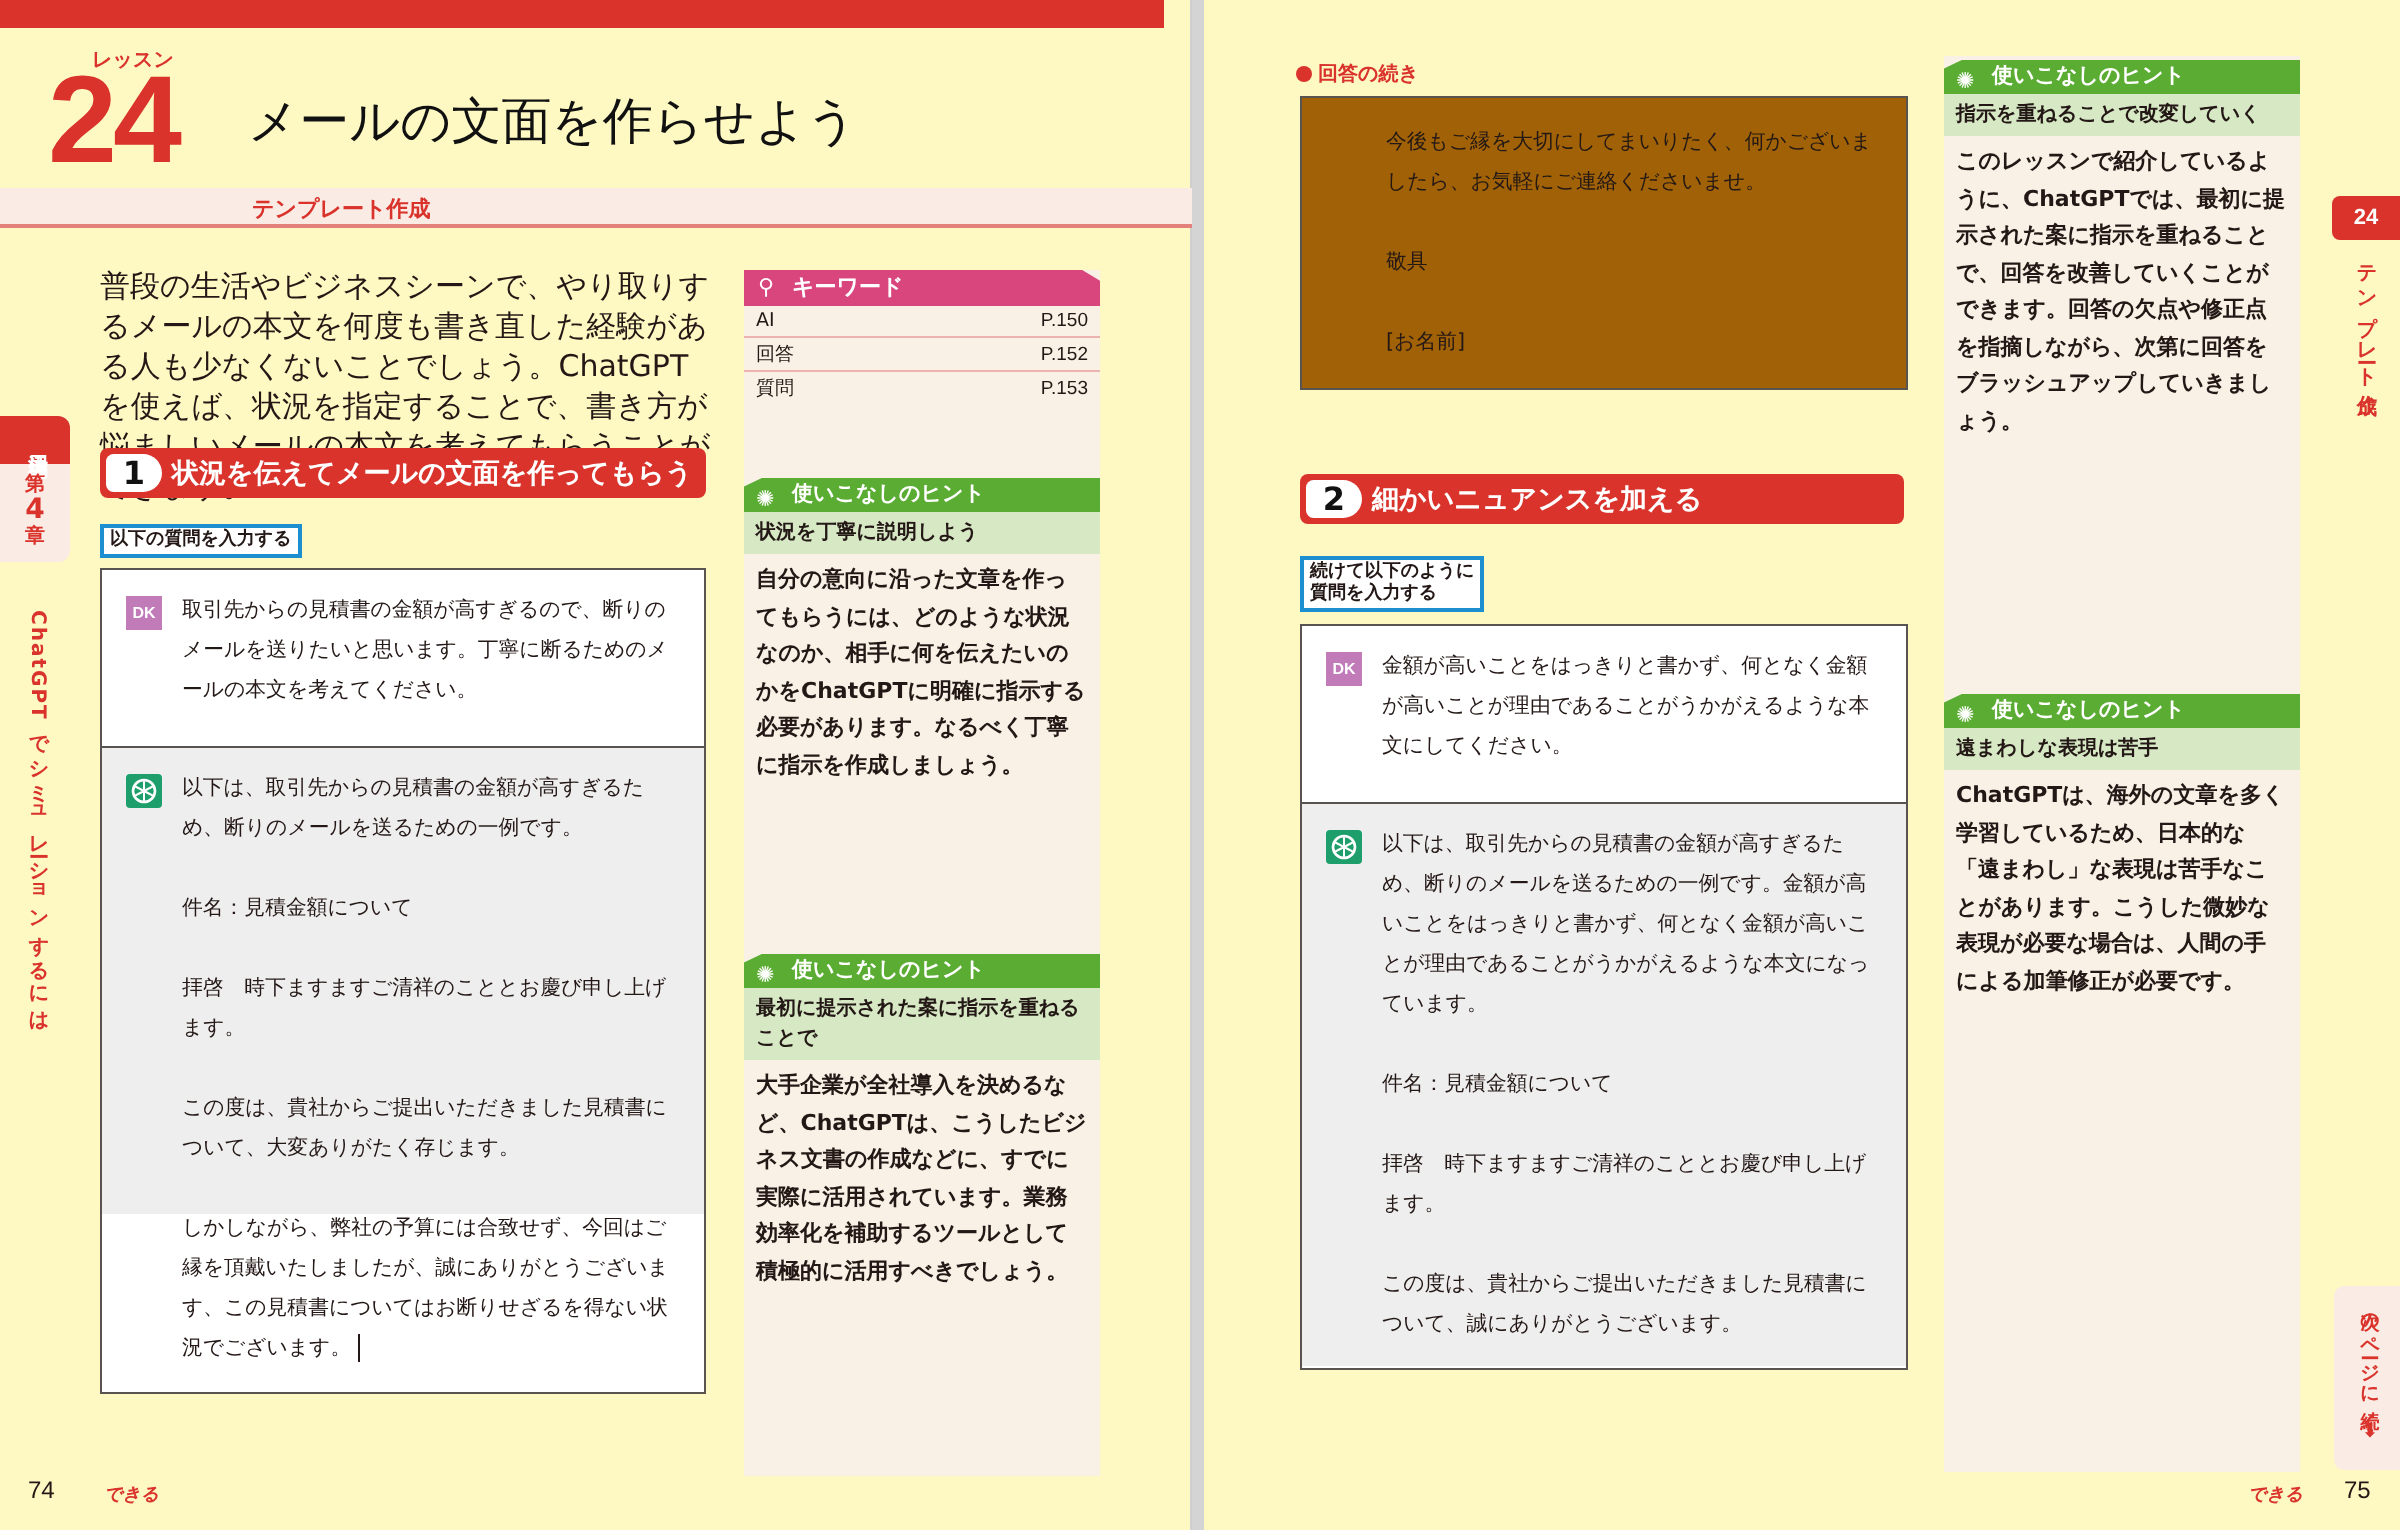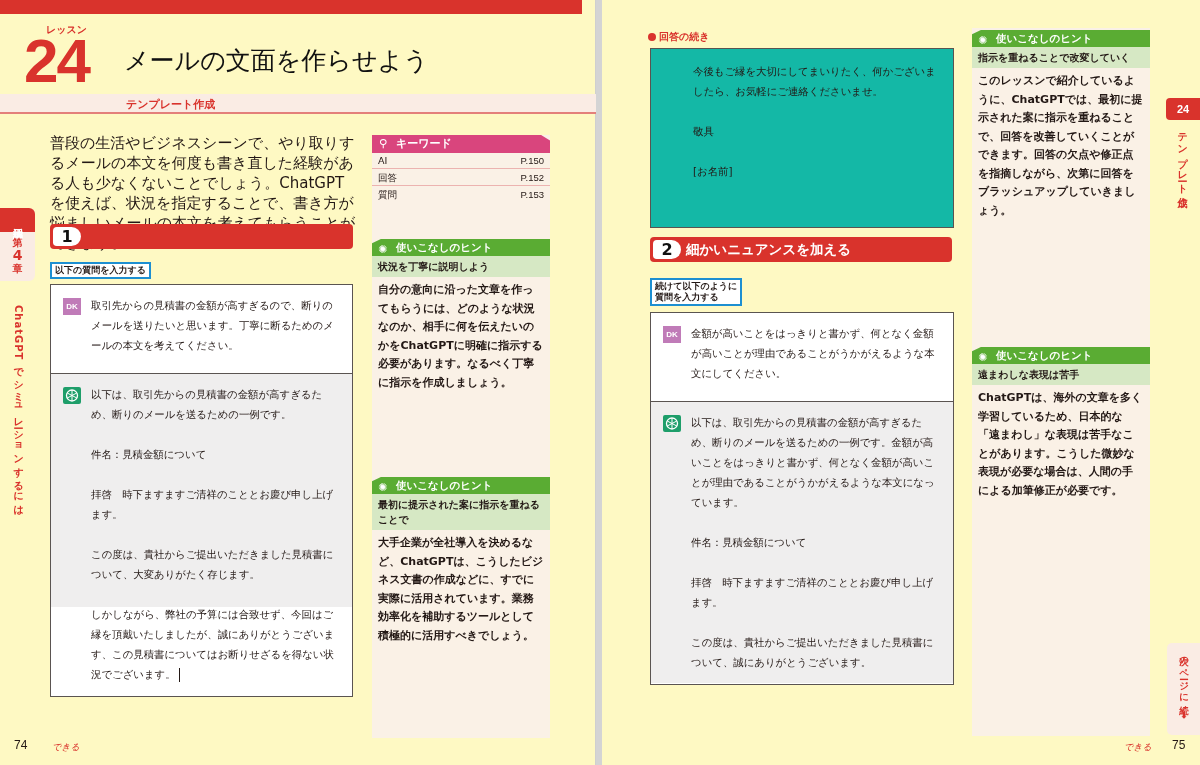--- a/index.html
+++ b/index.html
@@ -37,21 +37,21 @@
 .kw-head{position:absolute;left:372px;top:135px;width:178px;height:18px;background:#d9457d;color:#fff;font-size:11px;font-weight:bold;padding-left:24px;line-height:18px;clip-path:polygon(0 0,95% 0,100% 30%,100% 100%,0 100%)}
 .kw-row{position:absolute;left:372px;width:178px;height:16px;font-size:9.5px;font-weight:normal;line-height:16px;border-bottom:1px solid #ecb3b0;padding:0 6px}
 .kw-row .p{position:absolute;right:6px;top:0;font-family:"Liberation Sans",sans-serif}
 .hint{position:absolute;width:178px}
 .hint .hh{height:17px;background:#5aac33;color:#fff;font-size:10.5px;font-weight:bold;padding-left:24px;line-height:17px;clip-path:polygon(0 25%,5% 0,100% 0,100% 100%,0 100%)}
 .hint .hs{background:#d6e8c4;font-size:10px;font-weight:bold;padding:3px 6px;line-height:15px}
 .hint .hb{font-size:11px;line-height:18.5px;padding:4px 6px;font-weight:bold;color:#231815}
 .bulb{position:absolute;left:6px;top:2px;font-size:11px;color:#fff}
 .kw-icon{position:absolute;left:7px;top:0;font-size:11px;color:#fff}
 .footer-num{position:absolute;font-size:12px;color:#231815;font-family:Liberation Sans, sans-serif}
-.footer-logo{position:absolute;font-size:9px;font-weight:normal;color:#d9332c;font-style:italic}
+.footer-logo{position:absolute;font-size:9px;font-weight:bold;color:#d9332c;font-style:italic}
 .cont-label{position:absolute;left:648px;top:30px;font-size:10px;font-weight:bold;color:#d9332c}
 .cont-label .dot{display:inline-block;width:8px;height:8px;background:#d9332c;border-radius:50%;margin-right:3px;vertical-align:-1px}
 .rtab{position:absolute;left:1166px;top:98px;width:34px;height:22px;background:#d9332c;border-radius:4px 0 0 4px;color:#fff;font-size:11px;font-weight:bold;text-align:center;line-height:22px;font-family:"Liberation Sans",sans-serif}
 .rtab-v{position:absolute;left:1175px;top:126px}
 .next-tab{position:absolute;left:1167px;top:643px;width:33px;height:92px;background:#faece4;border-radius:5px 0 0 5px}
 .next-tab .vtext{position:absolute;left:10px;top:6px;font-size:9.5px}
 </style>
 </head>
 <body>
 
@@ -73,20 +73,21 @@
     <div class="mid">
       <div>第</div>
       <div style="font-size:14px">4</div>
       <div>章</div>
     </div>
   </div>
   <div class="vtext sidev">ChatGPTでシミュレーションするには</div>
 
   <div class="step" style="left:50px;top:224px;width:303px">
     <span class="n">1</span>
+    <span class="t">状況を伝えてメールの文面を作ってもらう</span>
   </div>
   <div class="instr" style="left:50px;top:262px">以下の質問を入力する</div>
 
   <div class="chat" style="left:50px;top:284px;width:303px;height:413px">
     <div class="user" style="height:88px">
       <span class="dk">DK</span>
       <div>取引先からの見積書の金額が高すぎるので、断りのメールを送りたいと思います。丁寧に断るためのメールの本文を考えてください。</div>
     </div>
     <div class="ai" style="height:234px">
       <span class="gpt">
@@ -147,21 +148,21 @@
   <div class="footer-logo" style="left:52px;top:741px">できる</div>
 </div>
 
 <div id="gutter"></div>
 
 <div id="right" class="page"></div>
 
 <div class="cont-label">
   <span class="dot"></span><span>回答の続き</span>
 </div>
-<div class="chat" style="left:650px;top:48px;width:304px;height:180px;background:#14b8a6">
+<div class="chat" style="left:650px;top:48px;width:304px;height:147px;background:#a16207">
   <div style="padding:12px 12px 10px 42px;font-size:10.4px;line-height:20px">
     <div class="para">今後もご縁を大切にしてまいりたく、何かございましたら、お気軽にご連絡くださいませ。</div>
     <div class="para"></div>
     <div class="para">敬具</div>
     <div class="para"></div>
     <div class="para">[お名前]</div>
   </div>
 </div>
 
 <div class="step" style="left:650px;top:237px;width:302px">

